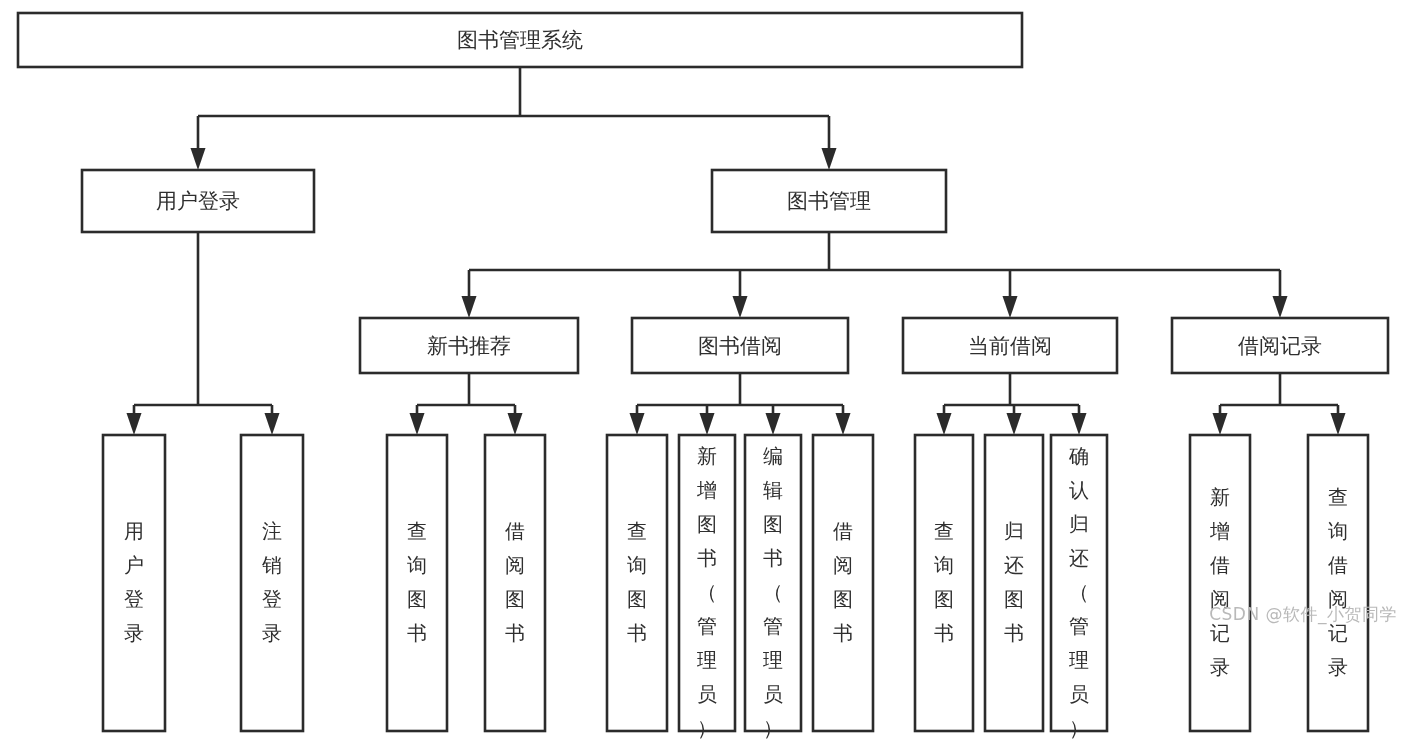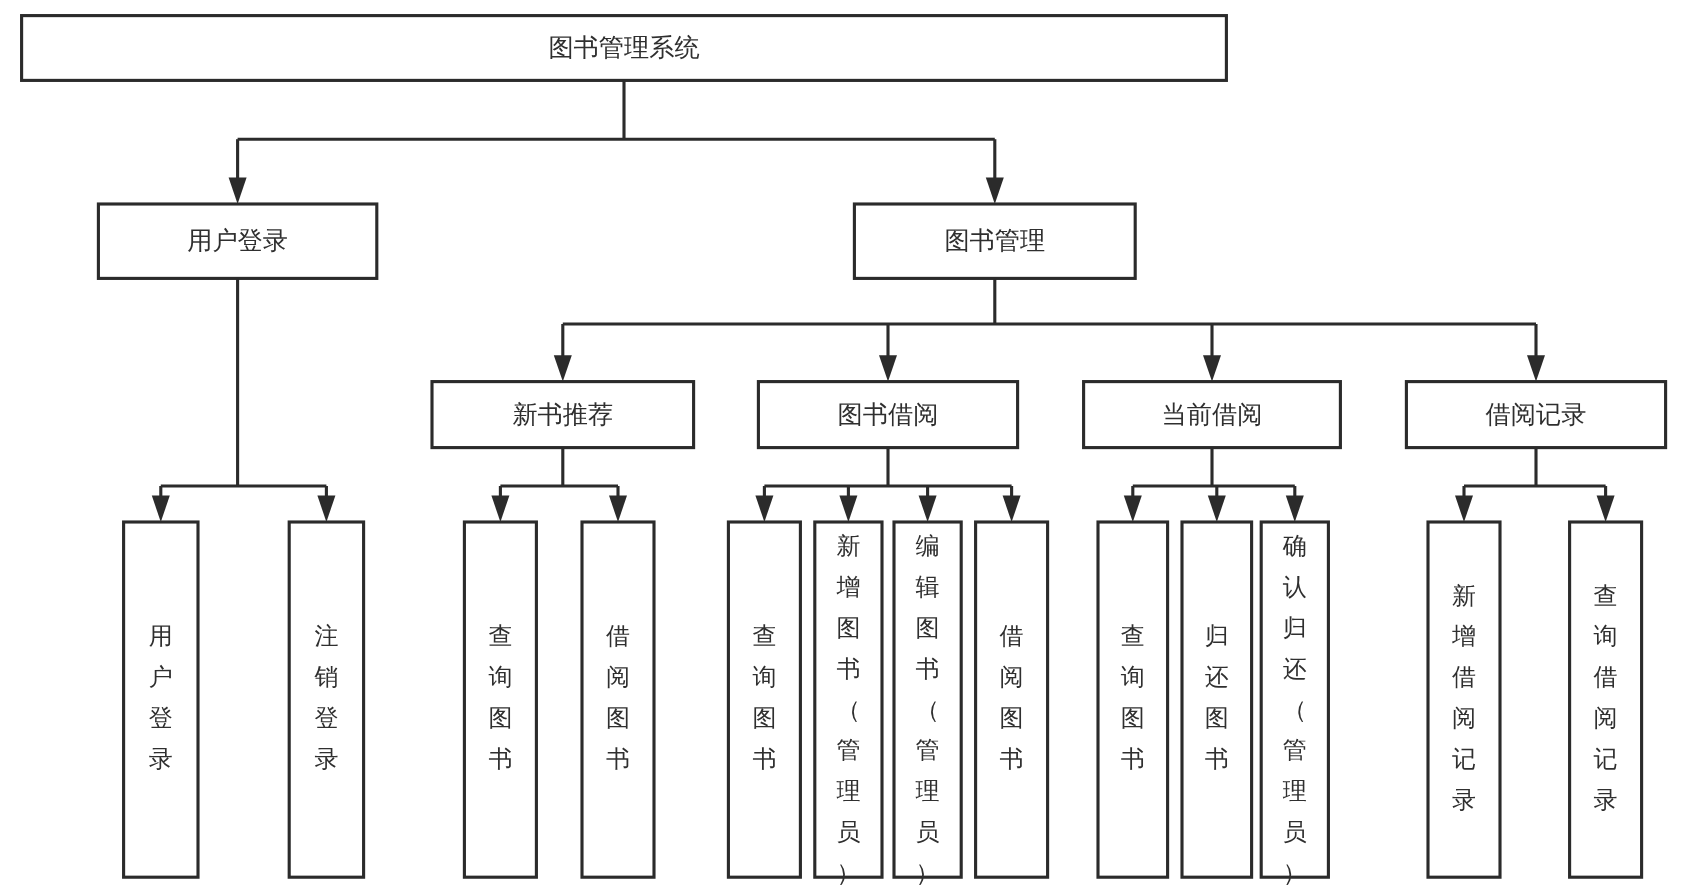--- a/index.html
+++ b/index.html
@@ -212,13 +212,14 @@
         <g>
           <rect class="node-box" x="1190" y="435" width="60" height="296"></rect>
           <text class="node-label vertical-label" x="1220" y="498"><tspan x="1220" dy="0">新</tspan><tspan x="1220" dy="34">增</tspan><tspan x="1220" dy="34">借</tspan><tspan x="1220" dy="34">阅</tspan><tspan x="1220" dy="34">记</tspan><tspan x="1220" dy="34">录</tspan></text>
         </g>
         <g>
           <rect class="node-box" x="1308" y="435" width="60" height="296"></rect>
           <text class="node-label vertical-label" x="1338" y="498"><tspan x="1338" dy="0">查</tspan><tspan x="1338" dy="34">询</tspan><tspan x="1338" dy="34">借</tspan><tspan x="1338" dy="34">阅</tspan><tspan x="1338" dy="34">记</tspan><tspan x="1338" dy="34">录</tspan></text>
         </g>
       </g>
     </svg>
+  <div class="watermark-text">CSDN @软件_小贺同学</div>
 </div>
 
 </body></html>

